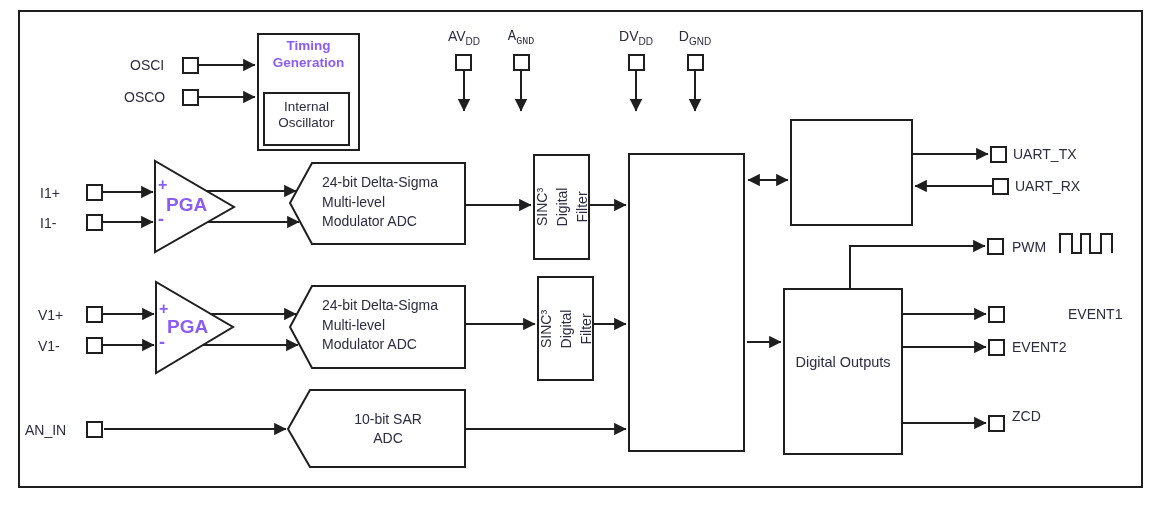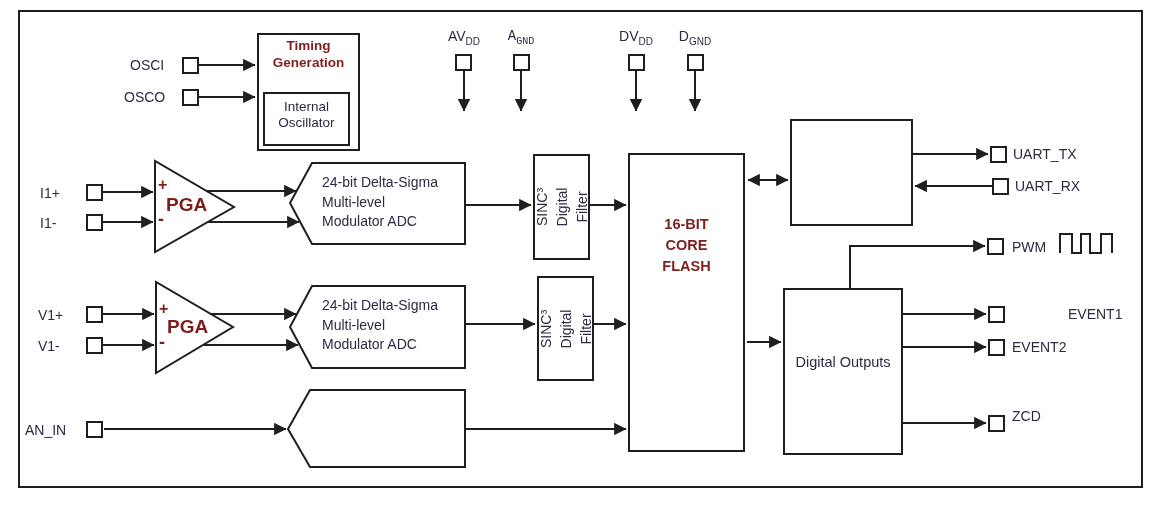--- a/index.html
+++ b/index.html
@@ -9,21 +9,21 @@
   }
   .frame { position:absolute; left:18px; top:10px; width:1125px; height:478px;
            border:2px solid #1f1f1f; box-sizing:border-box; }
   .blk { position:absolute; border:2px solid #1f1f1f; background:#fff; box-sizing:border-box; }
   .pin { position:absolute; width:17px; height:17px; border:2px solid #1f1f1f;
          background:#fff; box-sizing:border-box; }
   .lbl { position:absolute; font-size:14px; height:18px; line-height:18px; white-space:nowrap; }
   .ml  { white-space:pre-line; height:auto; }
   .ctr { text-align:center; }
   .rgt { text-align:left; }
-  .b   { font-weight:bold; color:#7f1d1d; }
+  .b   { font-weight:bold; color:#8b5cf6; }
   .lbl sub { font-size:10px; }
   svg.wires { position:absolute; left:0; top:0; }
   .rotwrap { position:absolute; display:flex; align-items:center; justify-content:center; }
   .rot { transform:rotate(-90deg); text-align:center; font-size:14px; line-height:20px;
          white-space:pre-line; width:120px; }
 </style>
 </head>
 <body>
 
 <div class="stage">
@@ -143,29 +143,28 @@
   <div class="lbl b" style="left:159px; top:300px; font-size:16px;">+</div>
   <div class="lbl b" style="left:167px; top:318px; font-size:19px;">PGA</div>
   <div class="lbl b" style="left:159px; top:333px; font-size:18px;">-</div>
 
   <div class="lbl ml" style="left:322px; top:173px; width:145px; line-height:19.5px;">24-bit Delta-Sigma
 Multi-level
 Modulator ADC</div>
   <div class="lbl ml" style="left:322px; top:296px; width:145px; line-height:19.5px;">24-bit Delta-Sigma
 Multi-level
 Modulator ADC</div>
+  <div class="lbl ml ctr" style="left:318px; top:410px; width:140px; line-height:18.5px;">10-bit SAR
+ADC</div>
 
   <div class="rotwrap" style="left:533px; top:154px; width:57px; height:106px;">
     <div class="rot">SINC³
 Digital Filter</div>
   </div>
   <div class="rotwrap" style="left:537px; top:276px; width:57px; height:105px;">
     <div class="rot">SINC³
 Digital Filter</div>
   </div>
 
-  <div class="lbl ml ctr b" style="left:629px; top:214px; width:115px; font-size:14.5px; line-height:21px;">16-BIT
-CORE
-FLASH</div>
 
   <div class="lbl ctr" style="left:783px; top:353px; width:120px; font-size:14.5px;">Digital Outputs</div>
 
 </div>
 
 </body></html>

